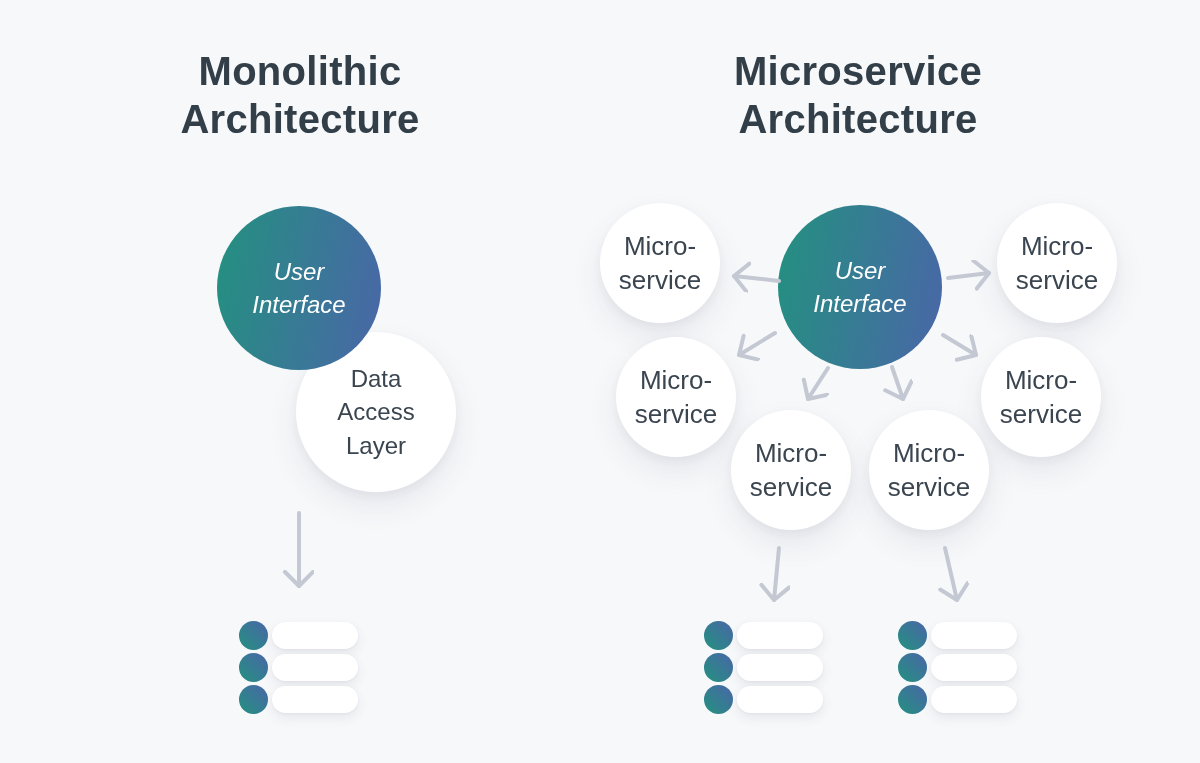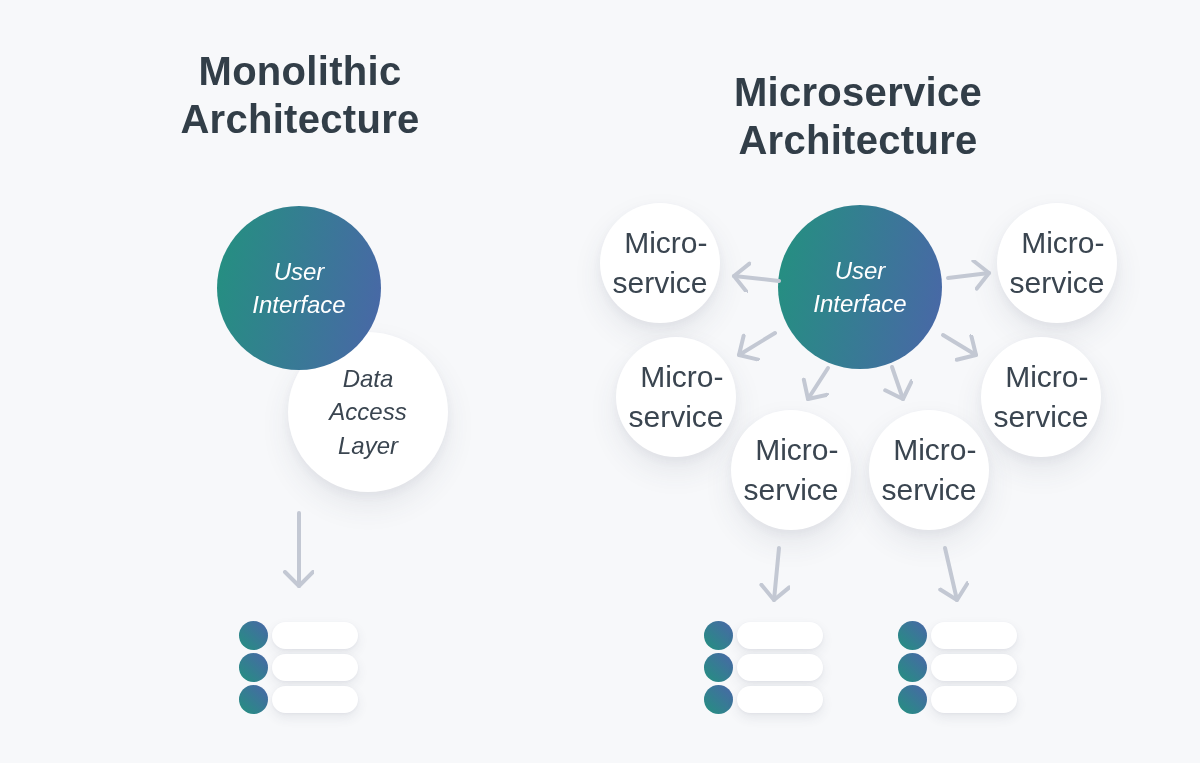--- a/index.html
+++ b/index.html
@@ -17,41 +17,41 @@
     background:var(--background);
     font-family:"Liberation Sans", sans-serif;
     padding-left:44px;
   }
   .title{
     position:absolute;top:47px;width:480px;text-align:center;
     font-size:40px;font-weight:700;line-height:1.2;letter-spacing:.3px;
     color:var(--title-text);white-space:pre-line;
   }
   .title-mono{left:60px;}
-  .title-micro{left:618px;margin-top:21px;}
+  .title-micro{left:618px;}
   .circle{
     position:absolute;border-radius:50%;
     display:flex;align-items:center;justify-content:center;
     text-align:center;white-space:pre-line;
   }
   .circle.white{
     background:var(--node-fill);color:var(--node-text);
     box-shadow:0 14px 30px rgba(55,65,90,.09),0 4px 10px rgba(55,65,90,.05);
   }
   .circle.gradient{
     background:linear-gradient(100deg,var(--gradient-start),var(--gradient-end));
     color:#ffffff;z-index:3;font-style:italic;
   }
   .big{width:164px;height:164px;font-size:24px;line-height:1.38;}
   .mid{width:160px;height:160px;font-size:24px;line-height:1.38;}
-  .small{width:120px;height:120px;font-size:30px;line-height:1.32;text-align:right;}
+  .small{width:120px;height:120px;font-size:26px;line-height:1.32;}
 
   .ui-mono{left:217px;top:206px;}
   .bl-mono{left:148px;top:332px;}
-  .da-mono{left:288px;top:332px;font-style:italic;}
+  .da-mono{left:296px;top:332px;}
   .ui-micro{left:778px;top:205px;}
   .ms-1{left:600px;top:203px;}
   .ms-2{left:997px;top:203px;}
   .ms-3{left:616px;top:337px;}
   .ms-4{left:981px;top:337px;}
   .ms-5{left:731px;top:410px;}
   .ms-6{left:869px;top:410px;}
 
   .list{position:absolute;display:flex;flex-direction:column;gap:3px;}
   .list-mono{left:239px;top:621px;}

